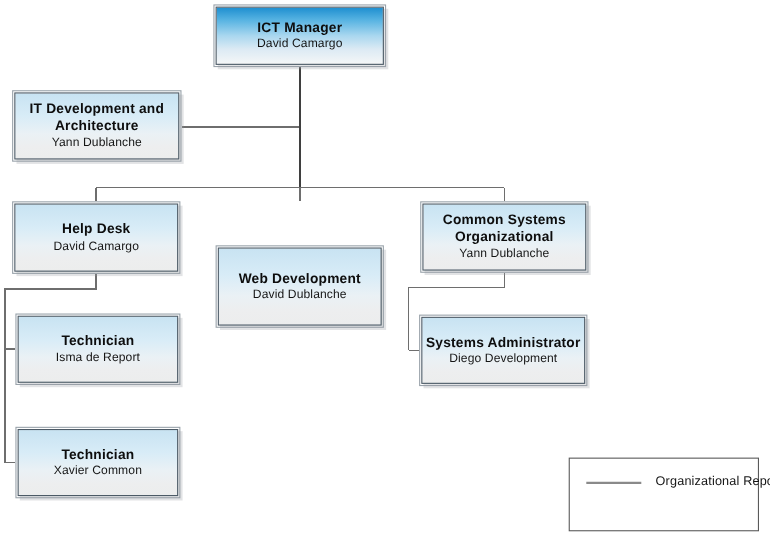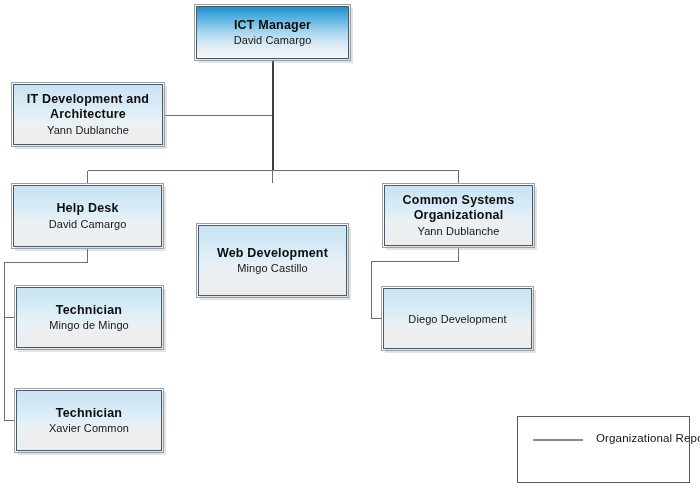--- a/index.html
+++ b/index.html
@@ -167,43 +167,44 @@
       </div>
       <div class="node level1" style="left: 11px; top: 183px; width: 153px; height: 66px;">
         <div class="node-inner">
           <div class="title">Help Desk</div>
           <div class="person">David Camargo</div>
         </div>
       </div>
       <div class="node level1" style="left: 196px; top: 183px; width: 153px; height: 75px; margin-top: 40px;">
         <div class="node-inner">
           <div class="title">Web Development</div>
-          <div class="person">Mingo Castillo</div>
+          <div class="person">David Dublanche</div>
         </div>
       </div>
       <div class="node level1" style="left: 382px; top: 183px; width: 153px; height: 65px;">
         <div class="node-inner">
           <div class="title">Common Systems Organizational</div>
           <div class="person">Yann Dublanche</div>
         </div>
       </div>
       <div class="node level2" style="left: 14px; top: 285px; width: 150px; height: 65px;">
         <div class="node-inner">
           <div class="title">Technician</div>
-          <div class="person">Mingo de Mingo</div>
+          <div class="person">Isma de Report</div>
         </div>
       </div>
       <div class="node level2" style="left: 14px; top: 388px; width: 150px; height: 65px;">
         <div class="node-inner">
           <div class="title">Technician</div>
           <div class="person">Xavier Common</div>
         </div>
       </div>
       <div class="node level2" style="left: 381px; top: 286px; width: 153px; height: 65px;">
         <div class="node-inner">
+          <div class="title">Systems Administrator</div>
           <div class="person">Diego Development</div>
         </div>
       </div>
     </div>
 
   <div id="legend" style="left: 517px; top: 416px; width: 173px; height: 67px; padding-top: 8px;">
     <div id="legend-rows">
         <div class="legend-row">
           <span class="legend-swatch"><svg width="52" height="12" viewBox="0 0 52 12" xmlns="http://www.w3.org/2000/svg">
               <line x1="1" y1="6" x2="51" y2="6" stroke="#8a8a8a" stroke-width="2"></line>

